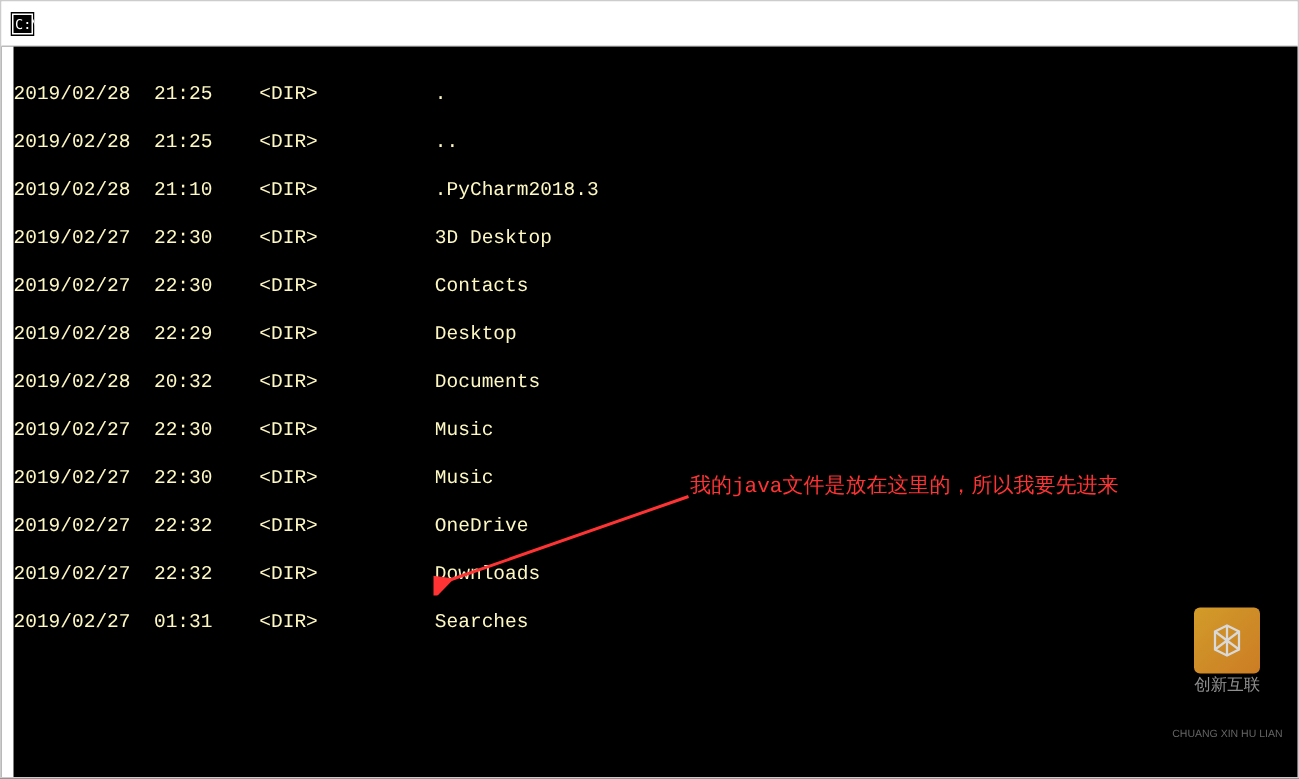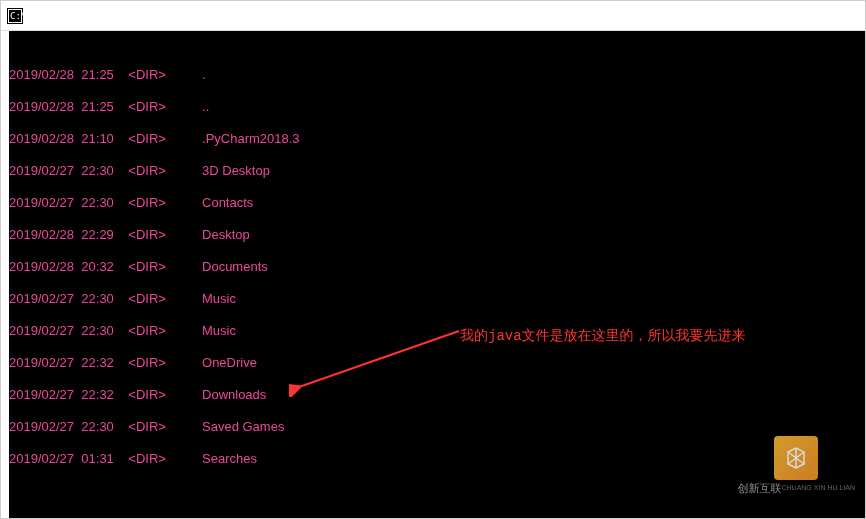--- a/index.html
+++ b/index.html
@@ -39,38 +39,38 @@
       height: 16px;
       margin-right: 6px;
       display: inline-flex;
       align-items: center;
       justify-content: center;
       font-size: 11px;
     }
     .terminal {
       flex: 1;
       background: #000;
-      color: #ec4899;
+      color: #fef9c3;
       font-size: 13px;
       line-height: 16px;
-      padding: 20px 0 0 0;
+      padding: 8px 0 0 0;
       white-space: pre;
-      font-family: Liberation Sans, sans-serif;
+      font-family: Liberation Mono, monospace;
       border-left: 8px solid #fff;
       position: relative;
       overflow: hidden;
     }
     .terminal .line {
       display: block;
       padding-left: 0;
     }
     .annotation-text {
       position: absolute;
       left: 459px;
-      top: 326px;
+      top: 314px;
       color: #ff3333;
       font-size: 14px;
     }
     .arrow-svg {
       position: absolute;
       left: 288px;
       top: 316px;
       width: 180px;
       height: 80px;
       pointer-events: none;
@@ -96,23 +96,24 @@
       color: #fff;
       font-weight: bold;
       font-size: 20px;
       margin-bottom: 2px;
     }
     .logo-label {
       font-size: 10px;
       color: #888;
       font-family: "Microsoft YaHei", sans-serif;
       display: flex;
-      flex-direction: row;
+      flex-direction: column;
       align-items: center;
       line-height: 1.1;
+      gap: 23px;
     }
     .logo-label .cn { font-size: 11px; color: #aaa; }
     .logo-label .en { font-size: 7px; color: #777; }
   </style>
 </head>
 <body>
 
 <div class="window">
   <div class="titlebar">
     <span class="app-icon">
@@ -130,21 +131,20 @@
 <span class="line"><span>2019/02/28</span>  <span>21:25</span>    <span>&lt;DIR&gt;</span>          <span>..</span></span>
 <span class="line"><span>2019/02/28</span>  <span>21:10</span>    <span>&lt;DIR&gt;</span>          <span>.PyCharm2018.3</span></span>
 <span class="line"><span>2019/02/27</span>  <span>22:30</span>    <span>&lt;DIR&gt;</span>          <span>3D Desktop</span></span>
 <span class="line"><span>2019/02/27</span>  <span>22:30</span>    <span>&lt;DIR&gt;</span>          <span>Contacts</span></span>
 <span class="line"><span>2019/02/28</span>  <span>22:29</span>    <span>&lt;DIR&gt;</span>          <span>Desktop</span></span>
 <span class="line"><span>2019/02/28</span>  <span>20:32</span>    <span>&lt;DIR&gt;</span>          <span>Documents</span></span>
 <span class="line"><span>2019/02/27</span>  <span>22:30</span>    <span>&lt;DIR&gt;</span>          <span>Music</span></span>
 <span class="line"><span>2019/02/27</span>  <span>22:30</span>    <span>&lt;DIR&gt;</span>          <span>Music</span></span>
 <span class="line"><span>2019/02/27</span>  <span>22:32</span>    <span>&lt;DIR&gt;</span>          <span>OneDrive</span></span>
 <span class="line"><span>2019/02/27</span>  <span>22:32</span>    <span>&lt;DIR&gt;</span>          <span>Downloads</span></span>
-<span class="line"><span>2019/02/27</span>  <span>22:30</span>    <span>&lt;DIR&gt;</span>          <span>Saved Games</span></span>
 <span class="line"><span>2019/02/27</span>  <span>01:31</span>    <span>&lt;DIR&gt;</span>          <span>Searches</span></span>
 
 
 
 
 
 
 
 
 

